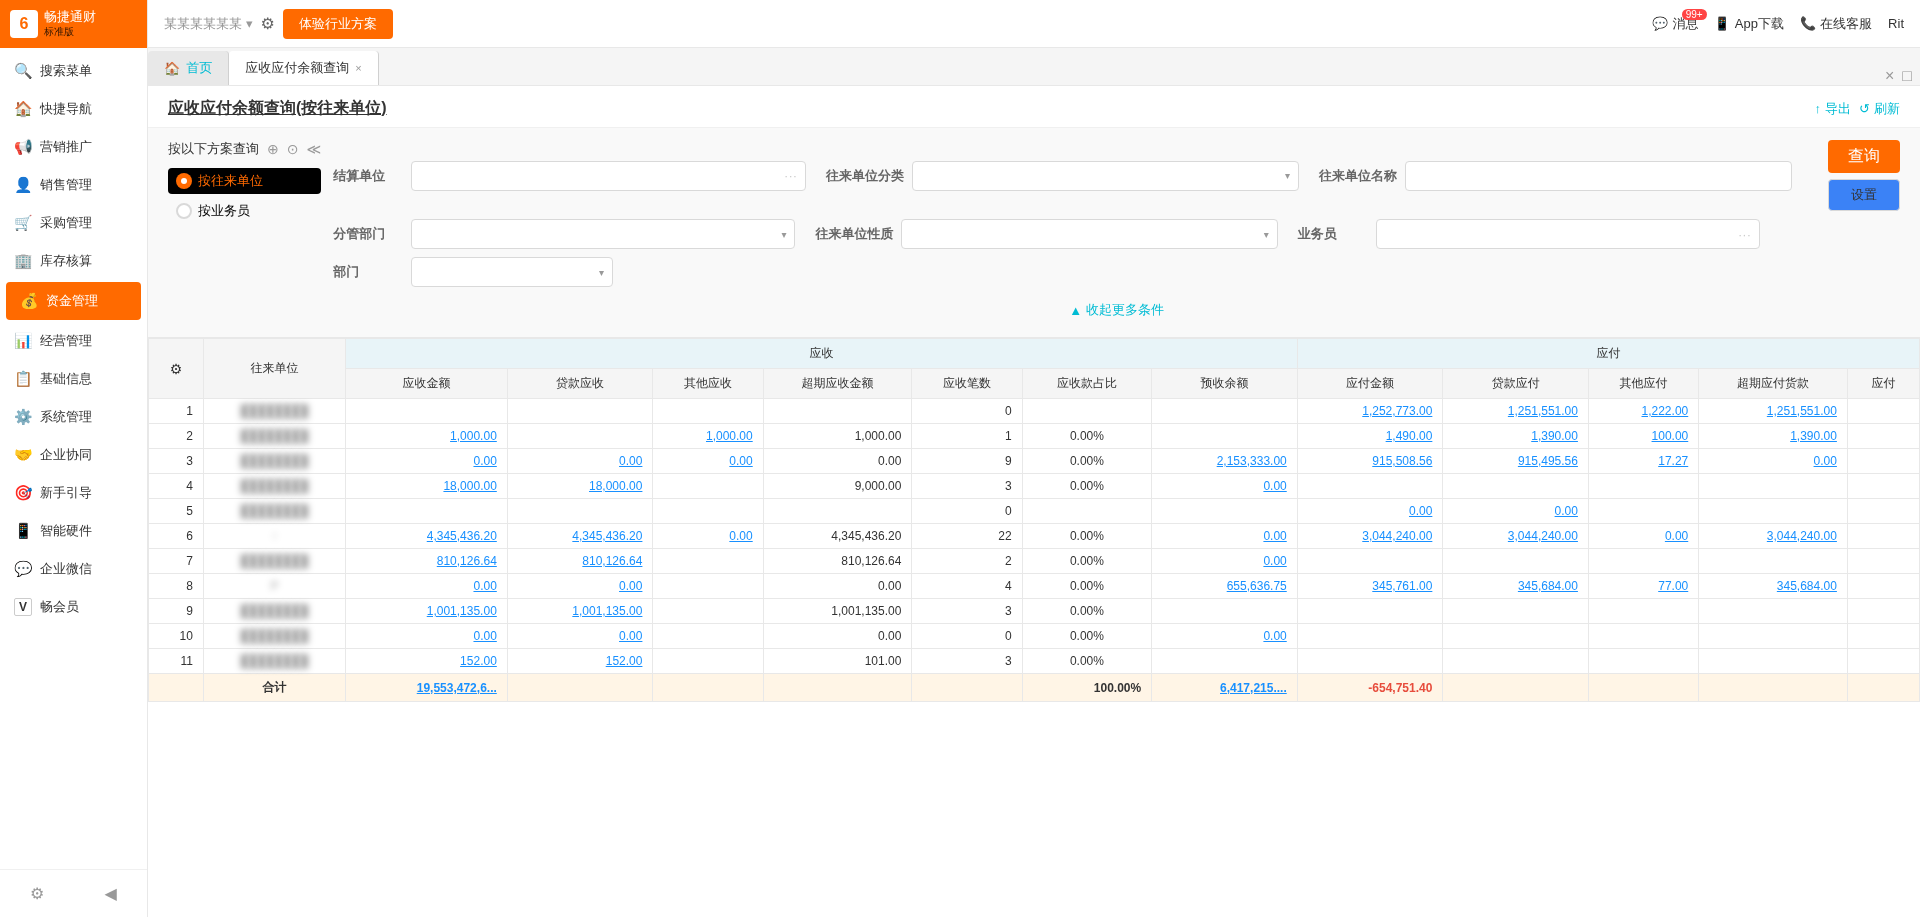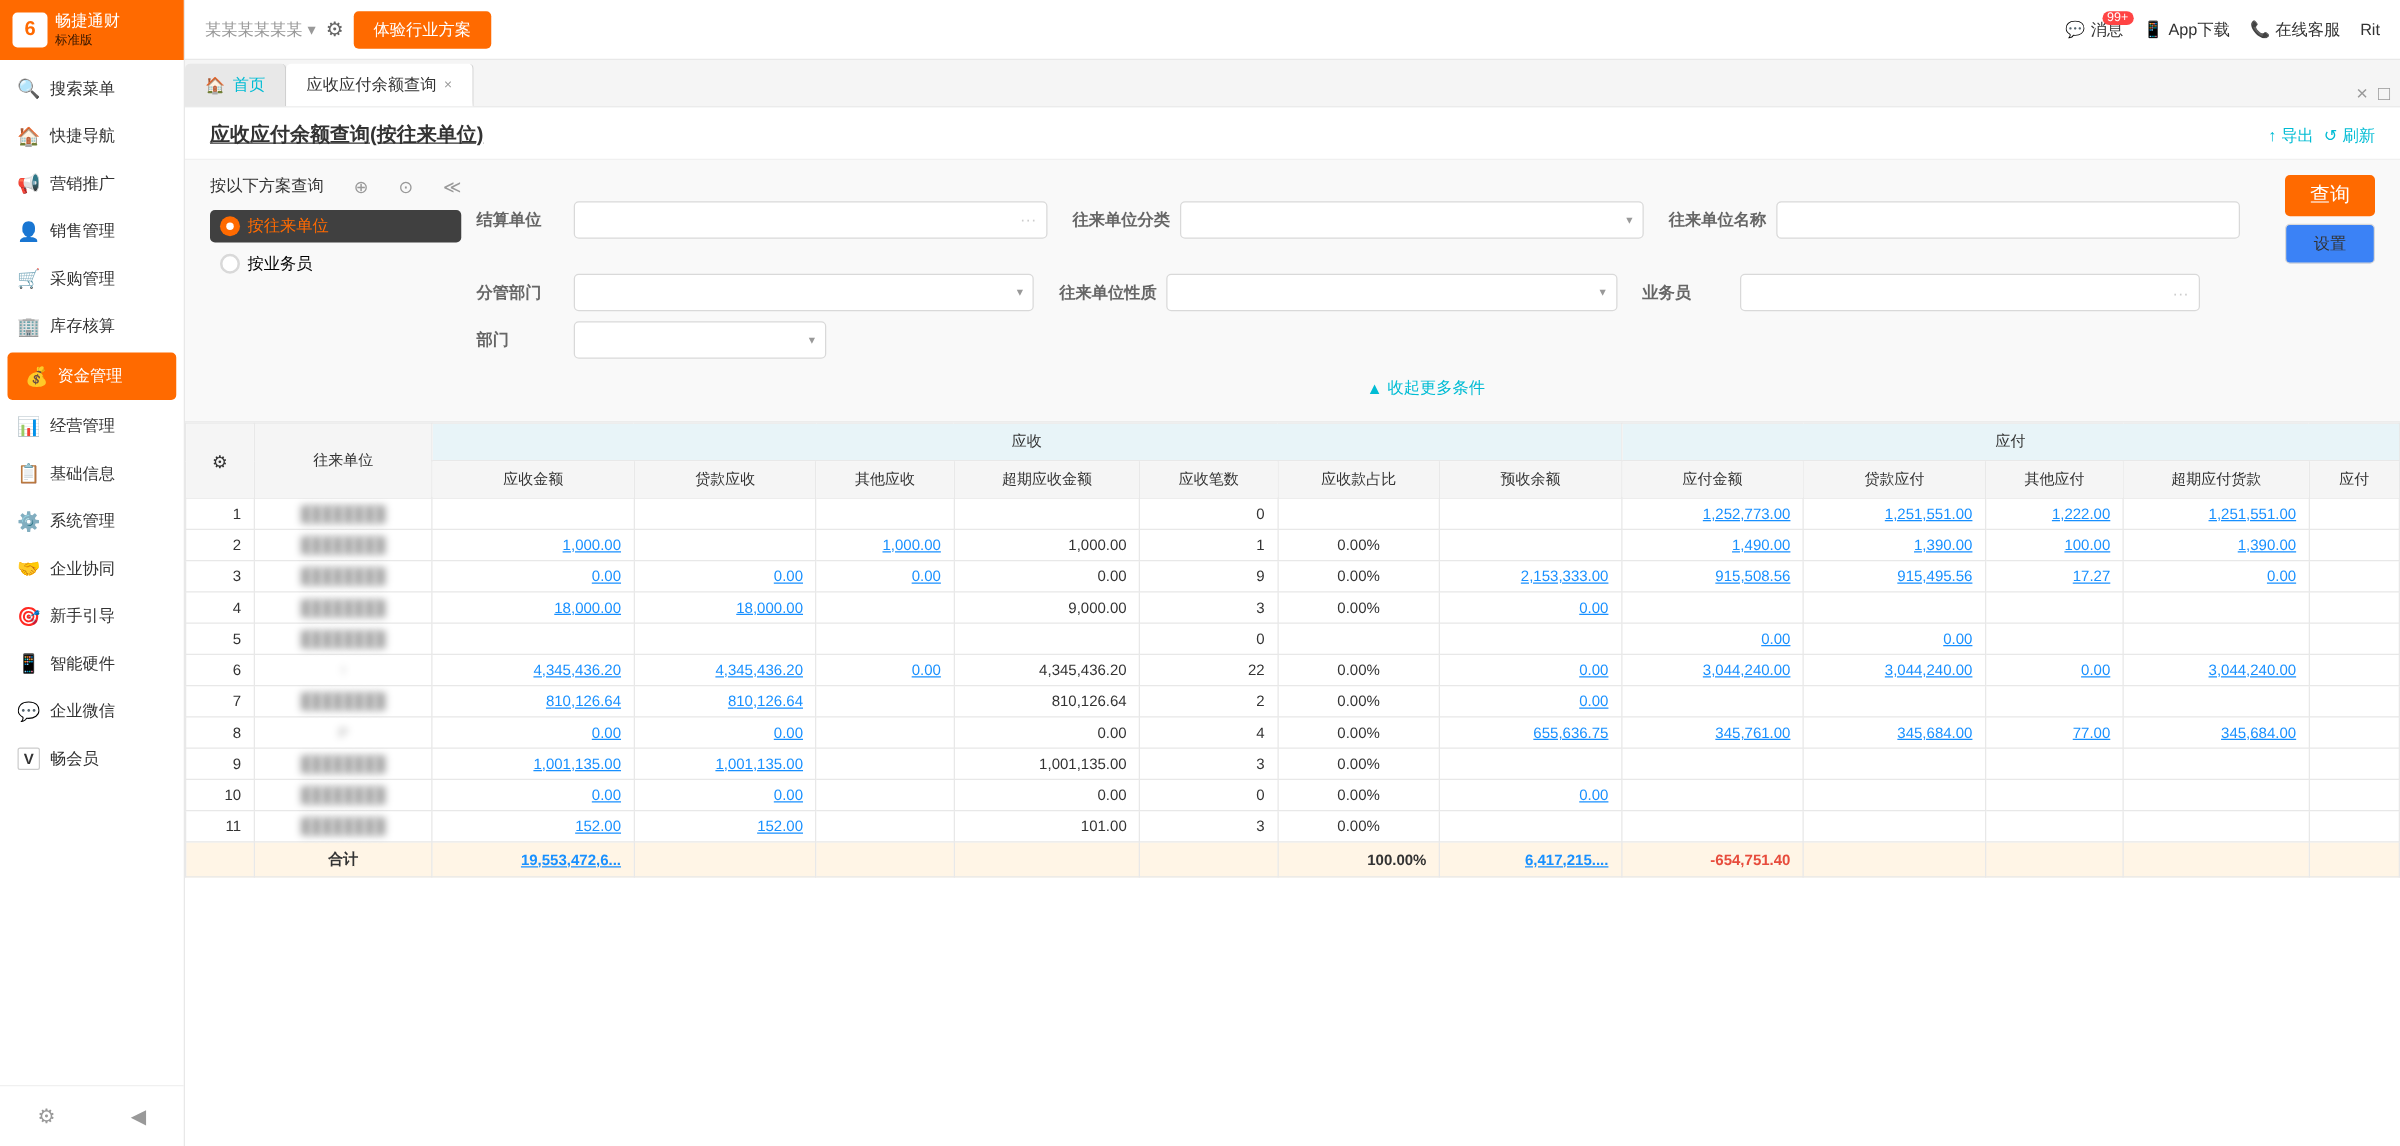--- a/index.html
+++ b/index.html
@@ -117,37 +117,37 @@
       color: #00bcd4; font-size: 13px; cursor: pointer; border: none; background: none;
     }
 
     
     .filter-area {
       padding: 12px 20px;
       background: #f9f9f9;
       border-bottom: 1px solid #e8e8e8;
     }
     .filter-header {
-      display: flex; align-items: center; gap: 24px; margin-bottom: 10px;
+      display: flex; align-items: center; gap: 8px; margin-bottom: 10px;
     }
     .filter-label { font-size: 13px; color: #333; }
     .filter-icon-btn { color: #999; cursor: pointer; font-size: 14px; }
     .filter-row { display: flex; align-items: center; gap: 20px; }
     .filter-field { display: flex; align-items: center; gap: 8px; flex: 1; }
     .filter-field-label { color: #666; white-space: nowrap; min-width: 70px; text-align: left; font-weight: bold; }
     .filter-input {
       flex: 1; border: 1px solid #d9d9d9; border-radius: 4px;
       padding: 4px 8px; height: 30px; display: flex; align-items: center;
       background: #fff; color: #333; gap: 4px;
     }
     .filter-input .dots { color: #ccc; margin-left: auto; }
     .filter-input .arrow { color: #999; margin-left: auto; font-size: 10px; }
     .radio-group { display: flex; flex-direction: column; gap: 4px; }
     .radio-item { display: flex; align-items: center; gap: 6px; cursor: pointer; padding: 4px 8px; }
-    .radio-item.selected { background: #404040; border-radius: 4px; }
+    .radio-item.selected { background: #000000; border-radius: 4px; }
     .radio-circle {
       width: 16px; height: 16px; border-radius: 50%;
       background: #ff6a00; display: flex; align-items: center; justify-content: center;
     }
     .radio-circle.outline { background: #fff; border: 2px solid #d9d9d9; }
     .radio-inner { width: 6px; height: 6px; border-radius: 50%; background: #fff; }
     .radio-text { font-size: 13px; }
     .radio-text.orange { color: #ff6a00; }
     .collapse-btn {
       display: flex; align-items: center; gap: 4px;

